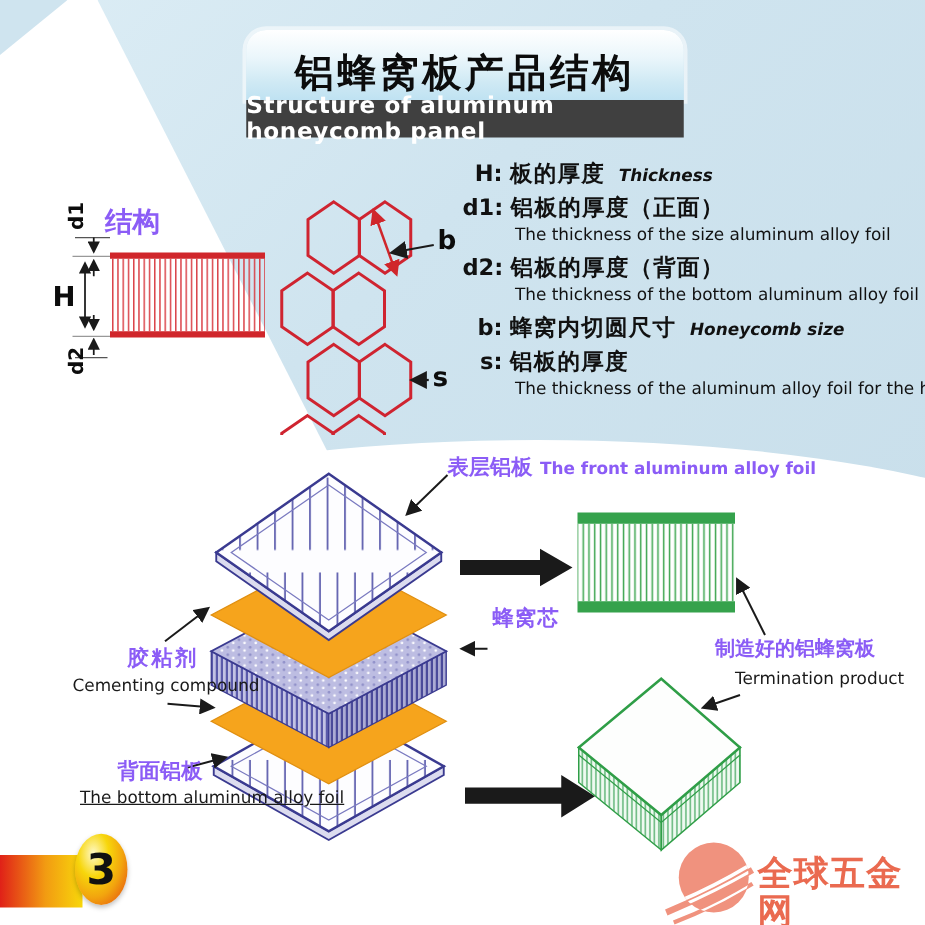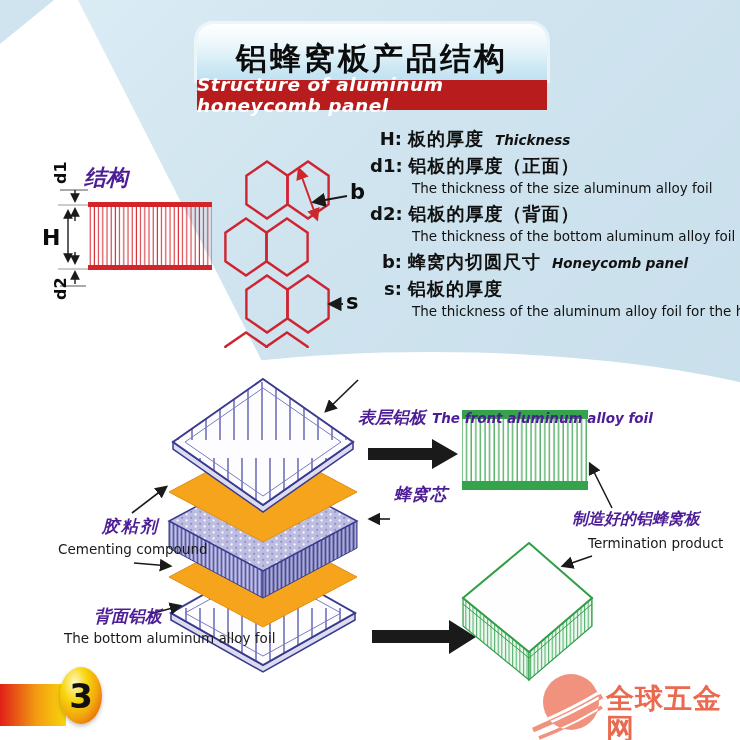--- a/index.html
+++ b/index.html
@@ -12,24 +12,24 @@
   .bg-corner{position:absolute;left:0;top:0;width:60px;height:50px;background:#cfe4ef;
            clip-path:polygon(0 0,54px 0,0 44px);}
   .bg-curve{position:absolute;left:-45px;top:352px;width:950px;height:250px;background:#ffffff;
            border-radius:50%;}
   
   .banner{position:absolute;left:197px;top:24px;width:350px;}
   .banner-top{height:56px;border-radius:16px 16px 0 0;display:flex;align-items:flex-end;justify-content:center;
            background:linear-gradient(180deg,#ffffff 0%,#eaf6fb 40%,#cfe9f4 75%,#bfe2f2 100%);
            box-shadow:0 0 0 3px rgba(255,255,255,.55);}
   .banner-title{font-size:31px;font-weight:900;letter-spacing:3px;color:#0c0c0c;}
-  .banner-strip{height:30px;display:flex;align-items:center;justify-content:center;background:#b91c1c;font-style:italic;}
+  .banner-strip{height:30px;display:flex;align-items:center;justify-content:center;background:#404040;}
   .banner-sub{font-size:18.5px;font-weight:700;color:#ffffff;letter-spacing:.5px;}
   
-  .lbl{position:absolute;font-size:17px;font-weight:700;white-space:nowrap;color:#4c1d95;font-style:italic;}
+  .lbl{position:absolute;font-size:17px;font-weight:700;white-space:nowrap;color:#8b5cf6;}
   .lbl-en{position:absolute;font-size:13.5px;font-weight:400;white-space:nowrap;color:#1a1a1a;}
   .lbl .en-inline{font-size:13.5px;font-weight:700;margin-left:6px;}
   .dim-lbl{position:absolute;font-size:21px;font-weight:700;color:#0c0c0c;}
   
   .defs{position:absolute;left:370px;top:127px;width:366px;}
   .def-row{display:flex;gap:6px;align-items:baseline;margin-bottom:3px;}
   .def-key{min-width:32px;text-align:right;font-weight:700;font-size:18px;flex:none;}
   .def-zh{font-weight:700;font-size:18px;letter-spacing:1px;white-space:nowrap;}
   .def-en{font-size:13.5px;font-weight:700;margin-left:5px;white-space:nowrap;font-style:italic;}
   .def-sub{font-size:13.5px;margin:-1px 0 6px 42px;white-space:nowrap;}
@@ -214,37 +214,37 @@
     </div>
     <div class="def-sub">The thickness of the size aluminum alloy foil</div>
     <div class="def-row">
       <span class="def-key">d2:</span>
       <span class="def-zh">铝板的厚度（背面）</span>
     </div>
     <div class="def-sub">The thickness of the bottom aluminum alloy foil</div>
     <div class="def-row">
       <span class="def-key">b:</span>
       <span class="def-zh">蜂窝内切圆尺寸</span>
-      <span class="def-en">Honeycomb panel</span>
+      <span class="def-en">Honeycomb size</span>
     </div>
     <div class="def-row">
       <span class="def-key">s:</span>
       <span class="def-zh">铝板的厚度</span>
     </div>
     <div class="def-sub">The thickness of the aluminum alloy foil for the honeycomb</div>
   </div>
 
-  <div class="lbl" style="left:358px;top:362px;margin-top:44px;">
+  <div class="lbl" style="left:358px;top:362px;">
     <span>表层铝板</span><span class="en-inline">The front aluminum alloy foil</span>
   </div>
   <div class="lbl" style="left:86px;top:515px;letter-spacing:2px;margin-left:16px;">胶粘剂</div>
   <div class="lbl-en" style="left:58px;top:541px;">Cementing compound</div>
   <div class="lbl" style="left:394px;top:483px;letter-spacing:1px;">蜂窝芯</div>
   <div class="lbl" style="left:94px;top:605px;">背面铝板</div>
-  <div class="lbl-en" style="left:64px;top:630px;">The bottom aluminum alloy foil</div>
+  <div class="lbl-en" style="left:64px;top:630px;text-decoration:underline;">The bottom aluminum alloy foil</div>
 
   <div class="lbl" style="left:572px;top:509px;font-size:16px;">制造好的铝蜂窝板</div>
   <div class="lbl-en" style="left:588px;top:535px;">Termination product</div>
 
   <div class="badge-bar"></div>
   <div class="badge-circle">
     <span class="badge-num">3</span>
   </div>
 
   <div class="watermark">

